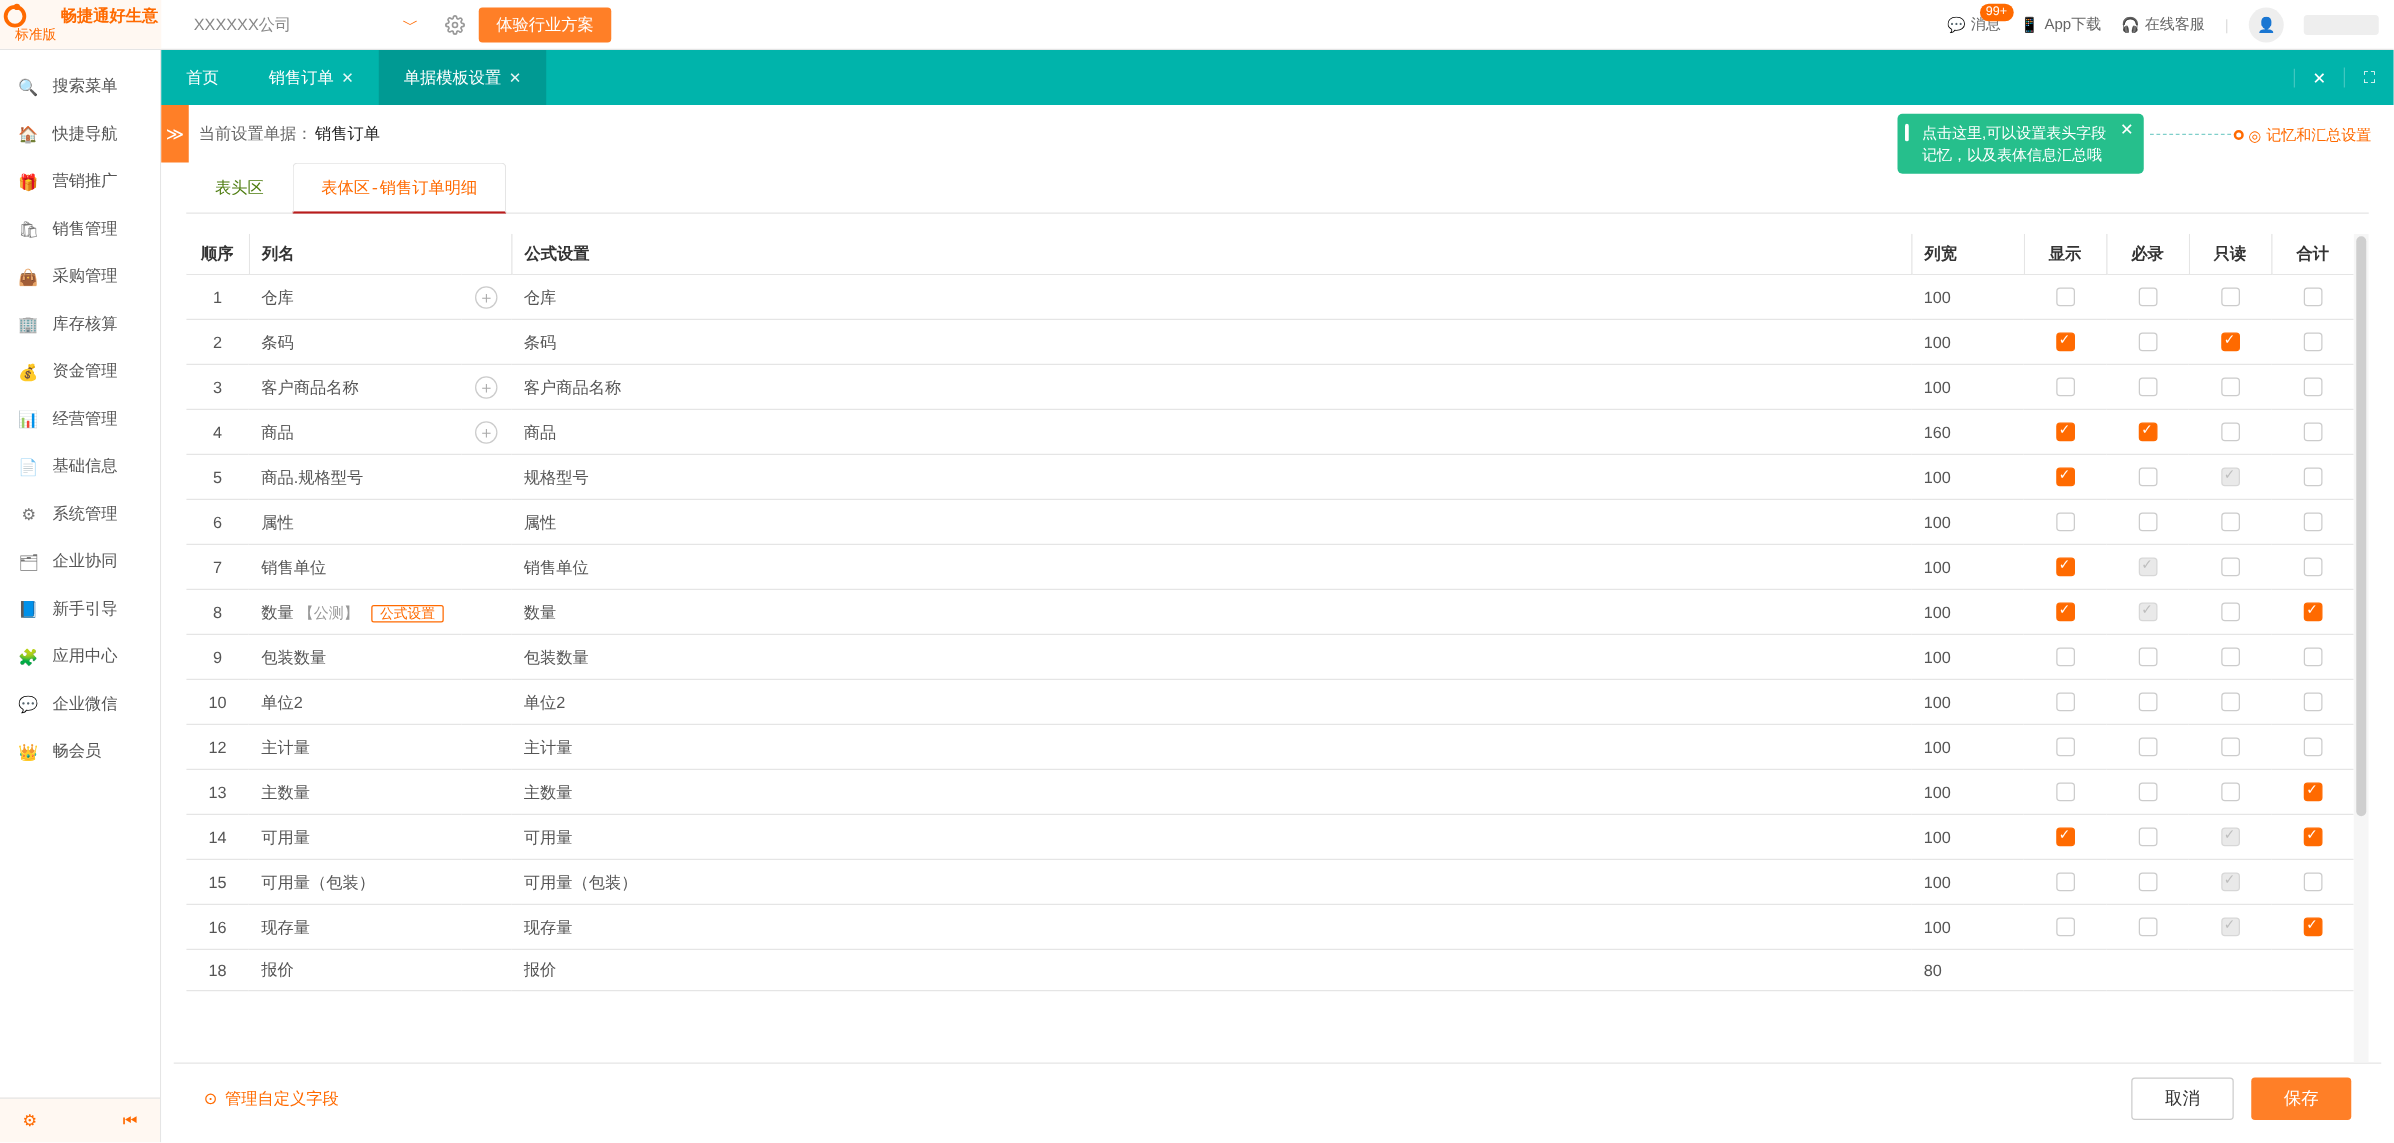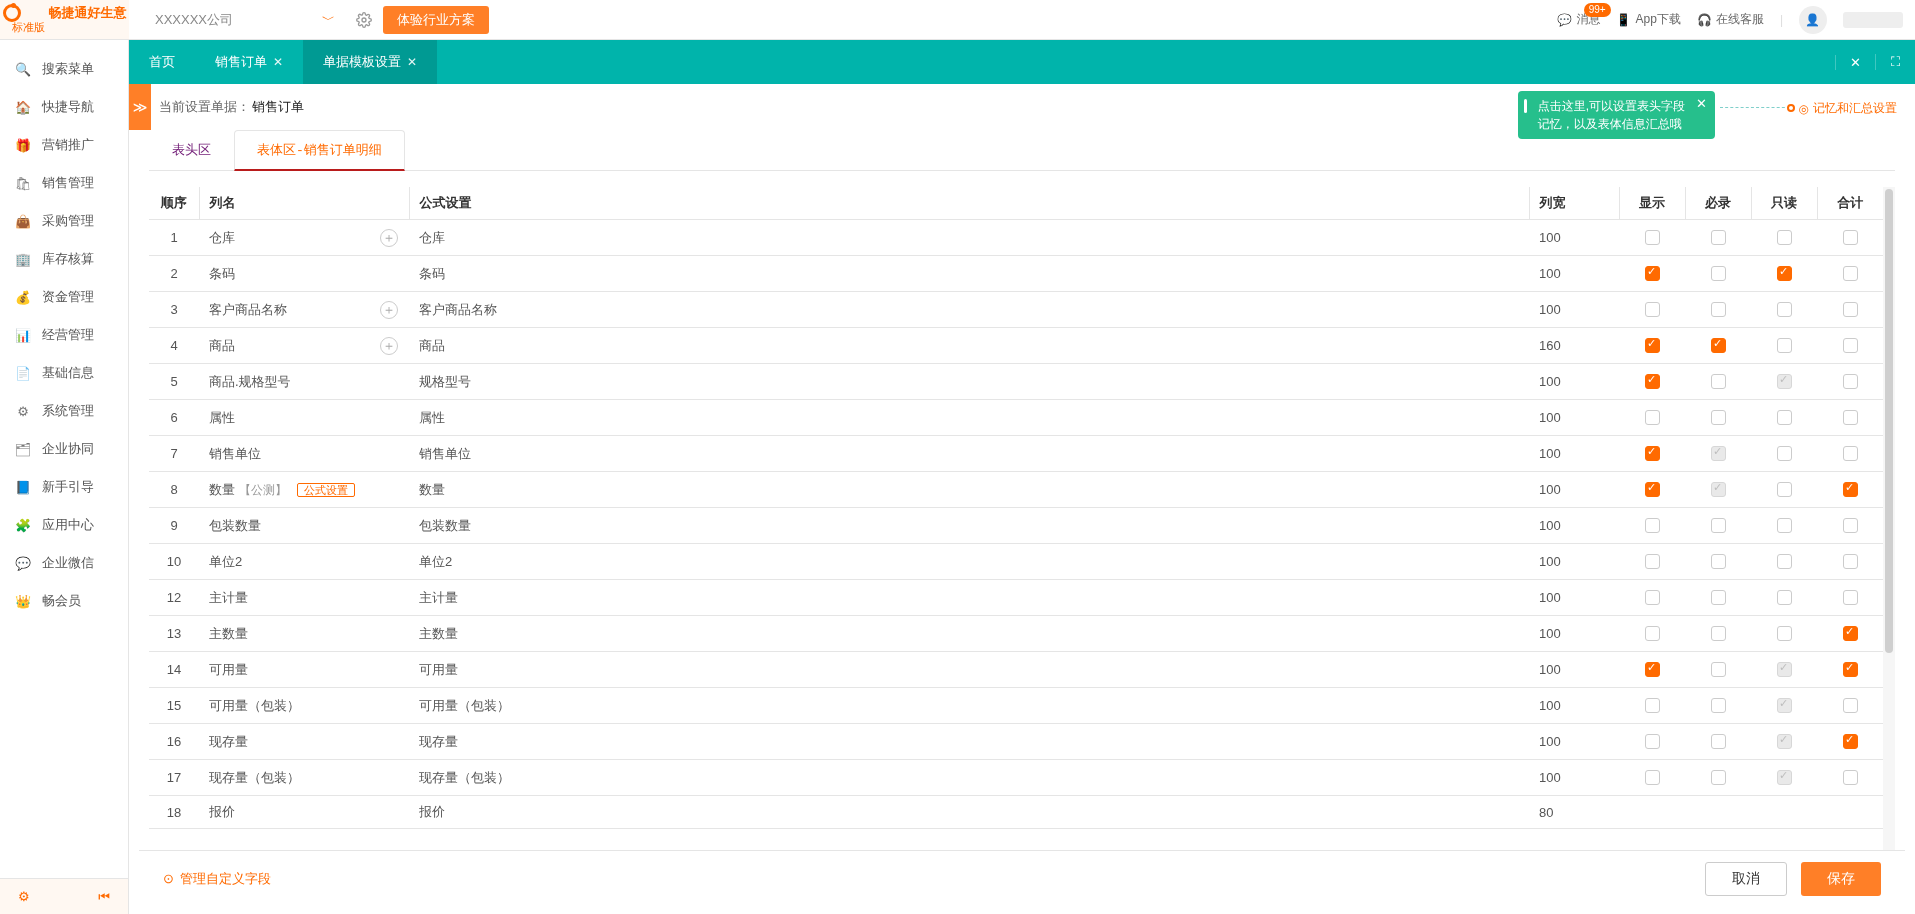--- a/index.html
+++ b/index.html
@@ -56,21 +56,21 @@
   .sub-label{margin-left:8px;color:#666;}
   .sub-value{color:#222;margin-left:2px;}
   .hint-pop{position:absolute;right:200px;top:7px;background:#26bf8c;color:#fff;border-radius:4px;padding:6px 30px 6px 12px;font-size:12px;line-height:18px;max-width:200px;}
   .hint-pop .bar{position:absolute;left:6px;top:8px;width:3px;height:14px;background:#fff;border-radius:2px;}
   .hint-pop .x{position:absolute;right:8px;top:4px;cursor:pointer;font-size:13px;}
   .memo-link{position:absolute;right:18px;top:16px;font-size:12px;color:var(--orange);display:flex;align-items:center;gap:4px;}
   .memo-line{position:absolute;right:125px;top:23px;width:70px;border-top:1.5px dashed #7fcfca;}
   .memo-dot{position:absolute;right:120px;top:20px;width:8px;height:8px;border:2px solid var(--orange);border-radius:50%;background:#fff;}
 
   .area-tabs{display:flex;gap:0;border-bottom:1px solid var(--line);margin:0 20px;}
-  .atab{padding:10px 22px;font-size:13px;cursor:pointer;color:#701a75;border:1px solid transparent;border-bottom:none;}
+  .atab{padding:10px 22px;font-size:13px;cursor:pointer;color:#4d7c0f;border:1px solid transparent;border-bottom:none;}
   .atab.active{color:var(--orange);border-color:var(--line);border-radius:4px 4px 0 0;border-bottom:2px solid #b91c1c;margin-bottom:-1px;font-family:Liberation Mono, monospace;}
 
   
   .table-wrap{flex:1;overflow:hidden;margin:16px 20px 0 20px;position:relative;display:flex;}
   .tbl{flex:1;overflow-y:auto;border:0;}
   .tbl table{border-collapse:collapse;width:100%;}
   .tbl th,.tbl td{border-bottom:1px solid var(--line);padding:7px 10px;font-size:13px;color:#555;text-align:left;height:27px;}
   .tbl th{color:#333;font-weight:600;background:#fff;position:sticky;top:0;}
   .th-div{border-right:1px solid var(--line);}
   .center{text-align:center!important;}
@@ -435,31 +435,20 @@
                 <td>现存量</td>
                 <td class="center"></td>
                 <td>现存量</td>
                 <td>100</td>
                 <td class="center"><input type="checkbox" class="chk" style=""></td>
                 <td class="center"><input type="checkbox" class="chk" style=""></td>
                 <td class="center"><input type="checkbox" class="chk" checked="" disabled="" style=""></td>
                 <td class="center"><input type="checkbox" class="chk" checked="" style=""></td>
               </tr>
               <tr>
-                <td class="center">17</td>
-                <td>现存量（包装）</td>
-                <td class="center"></td>
-                <td>现存量（包装）</td>
-                <td>100</td>
-                <td class="center"><input type="checkbox" class="chk" style=""></td>
-                <td class="center"><input type="checkbox" class="chk" style=""></td>
-                <td class="center"><input type="checkbox" class="chk" checked="" disabled="" style=""></td>
-                <td class="center"><input type="checkbox" class="chk" style=""></td>
-              </tr>
-              <tr>
                 <td class="center">18</td>
                 <td>报价</td>
                 <td class="center"></td>
                 <td>报价</td>
                 <td>80</td>
                 <td class="center"></td>
                 <td class="center"></td>
                 <td class="center"></td>
                 <td class="center"></td>
               </tr>

